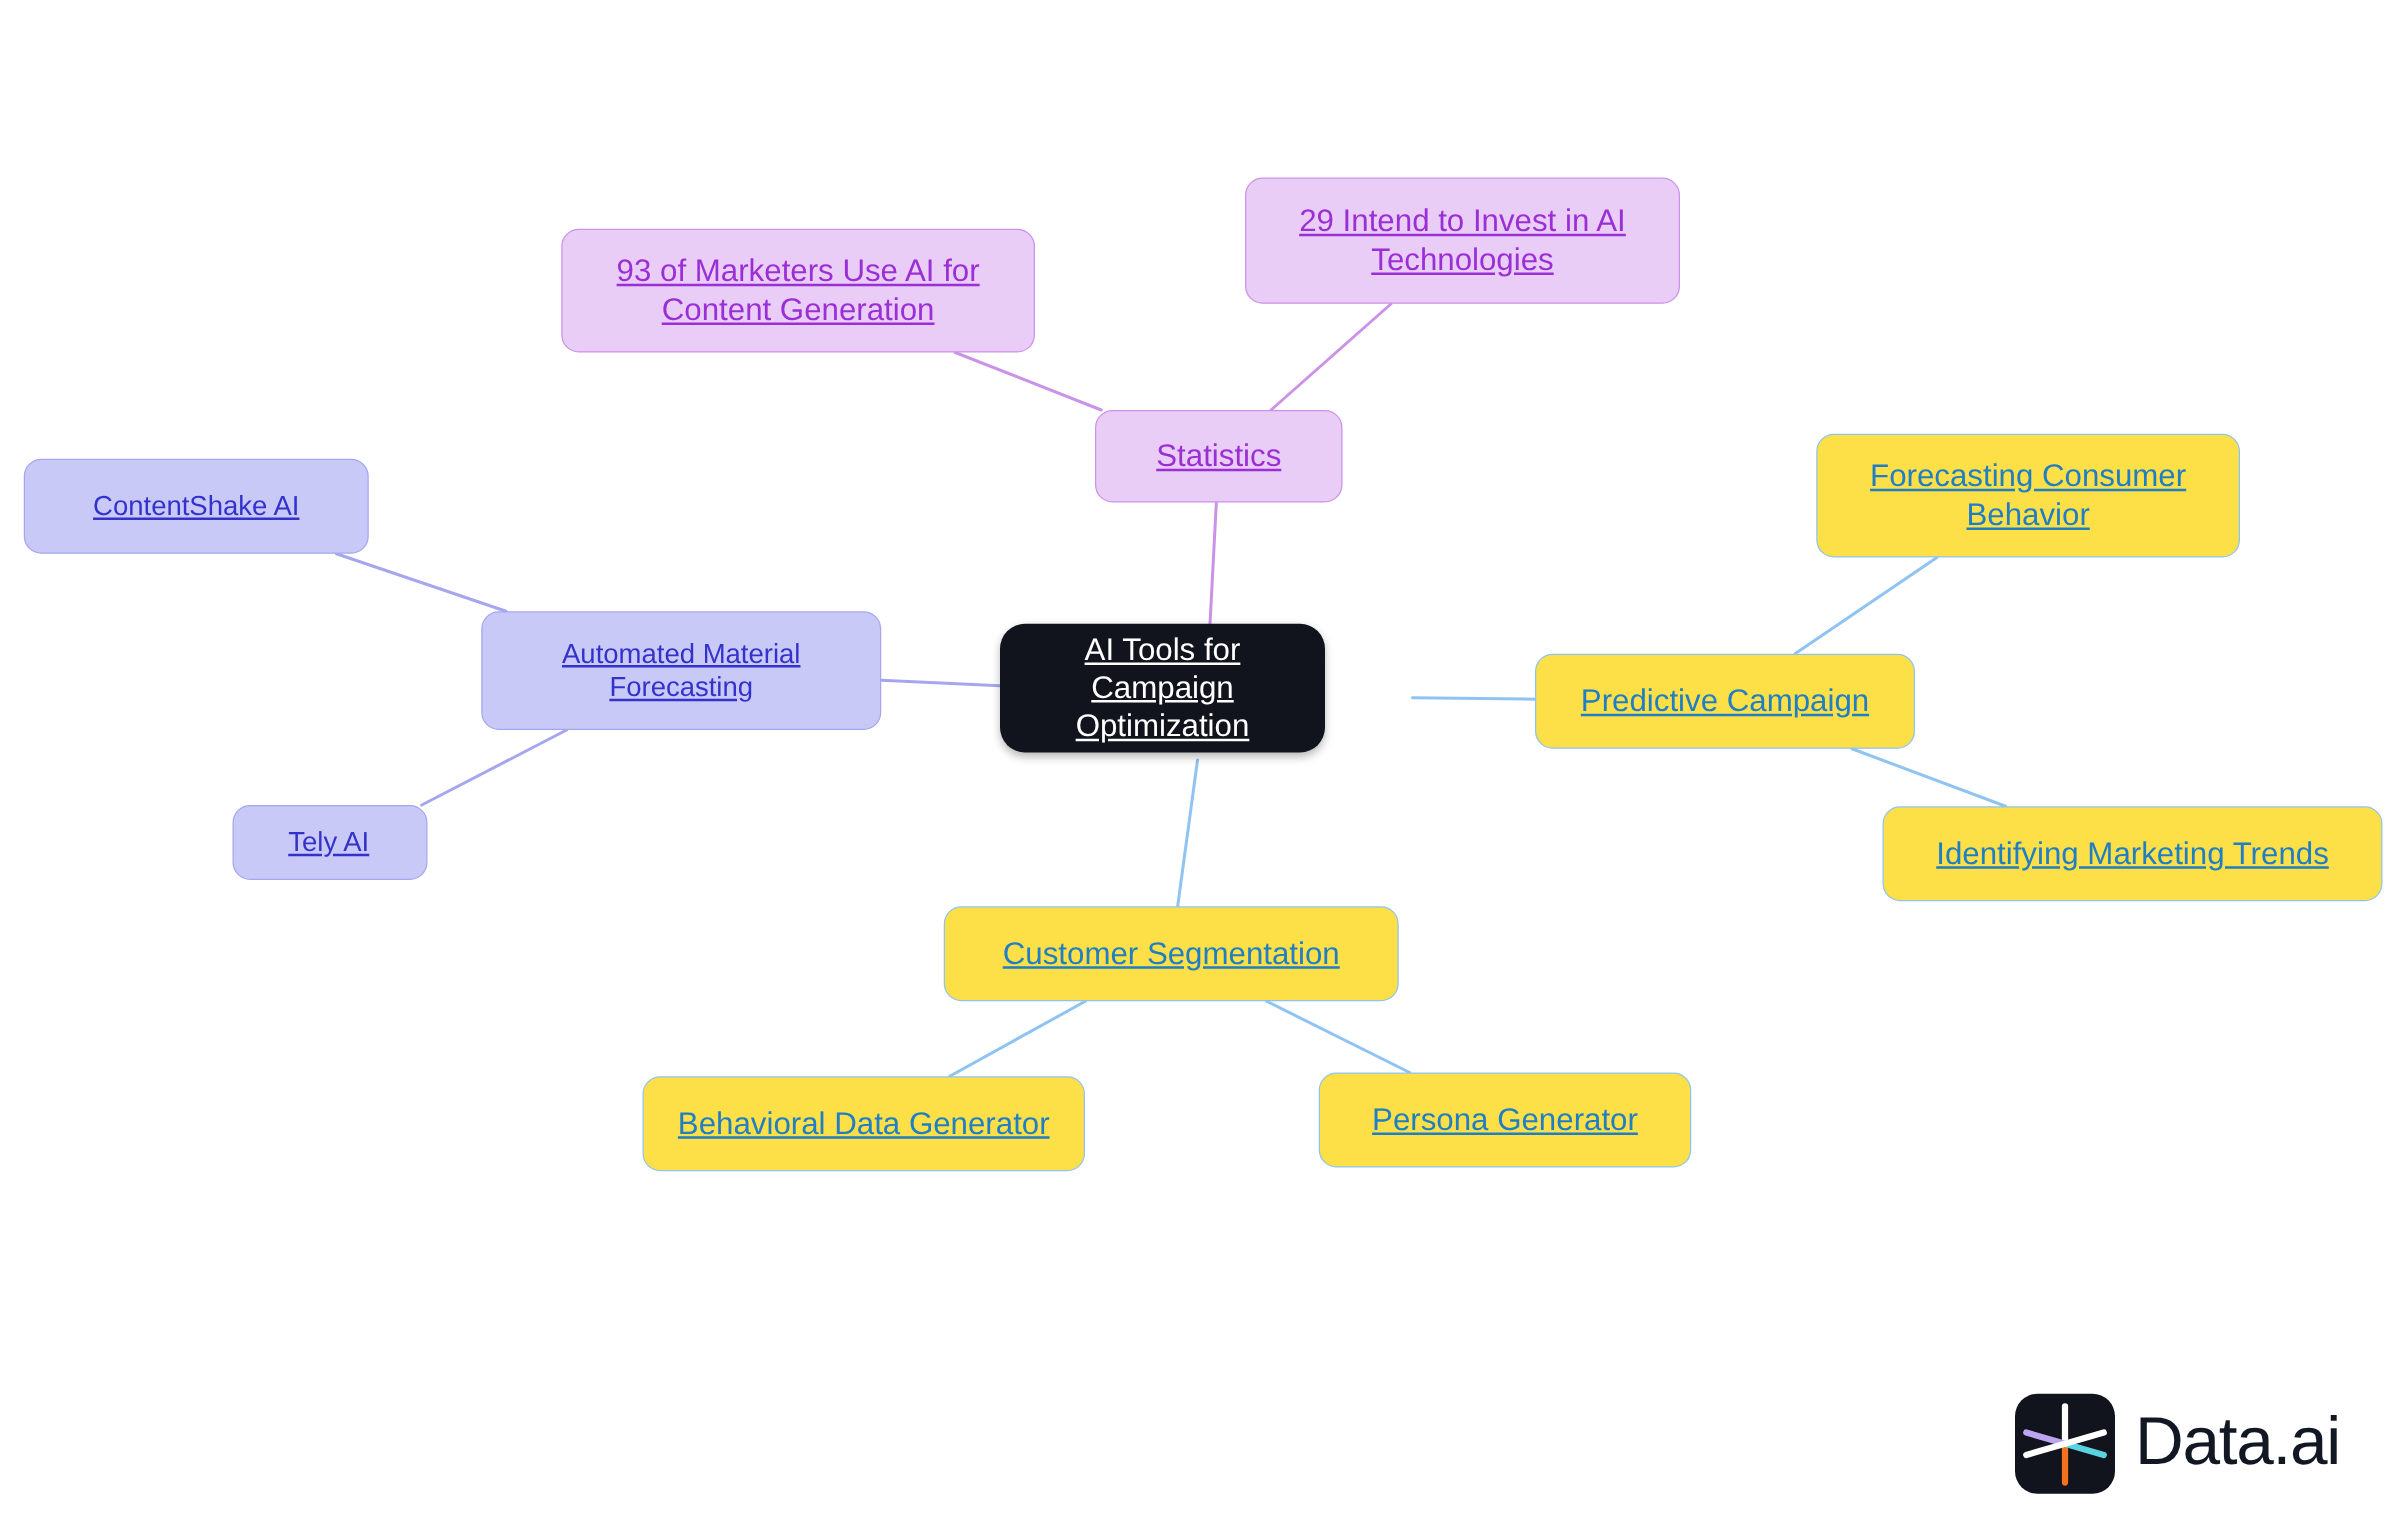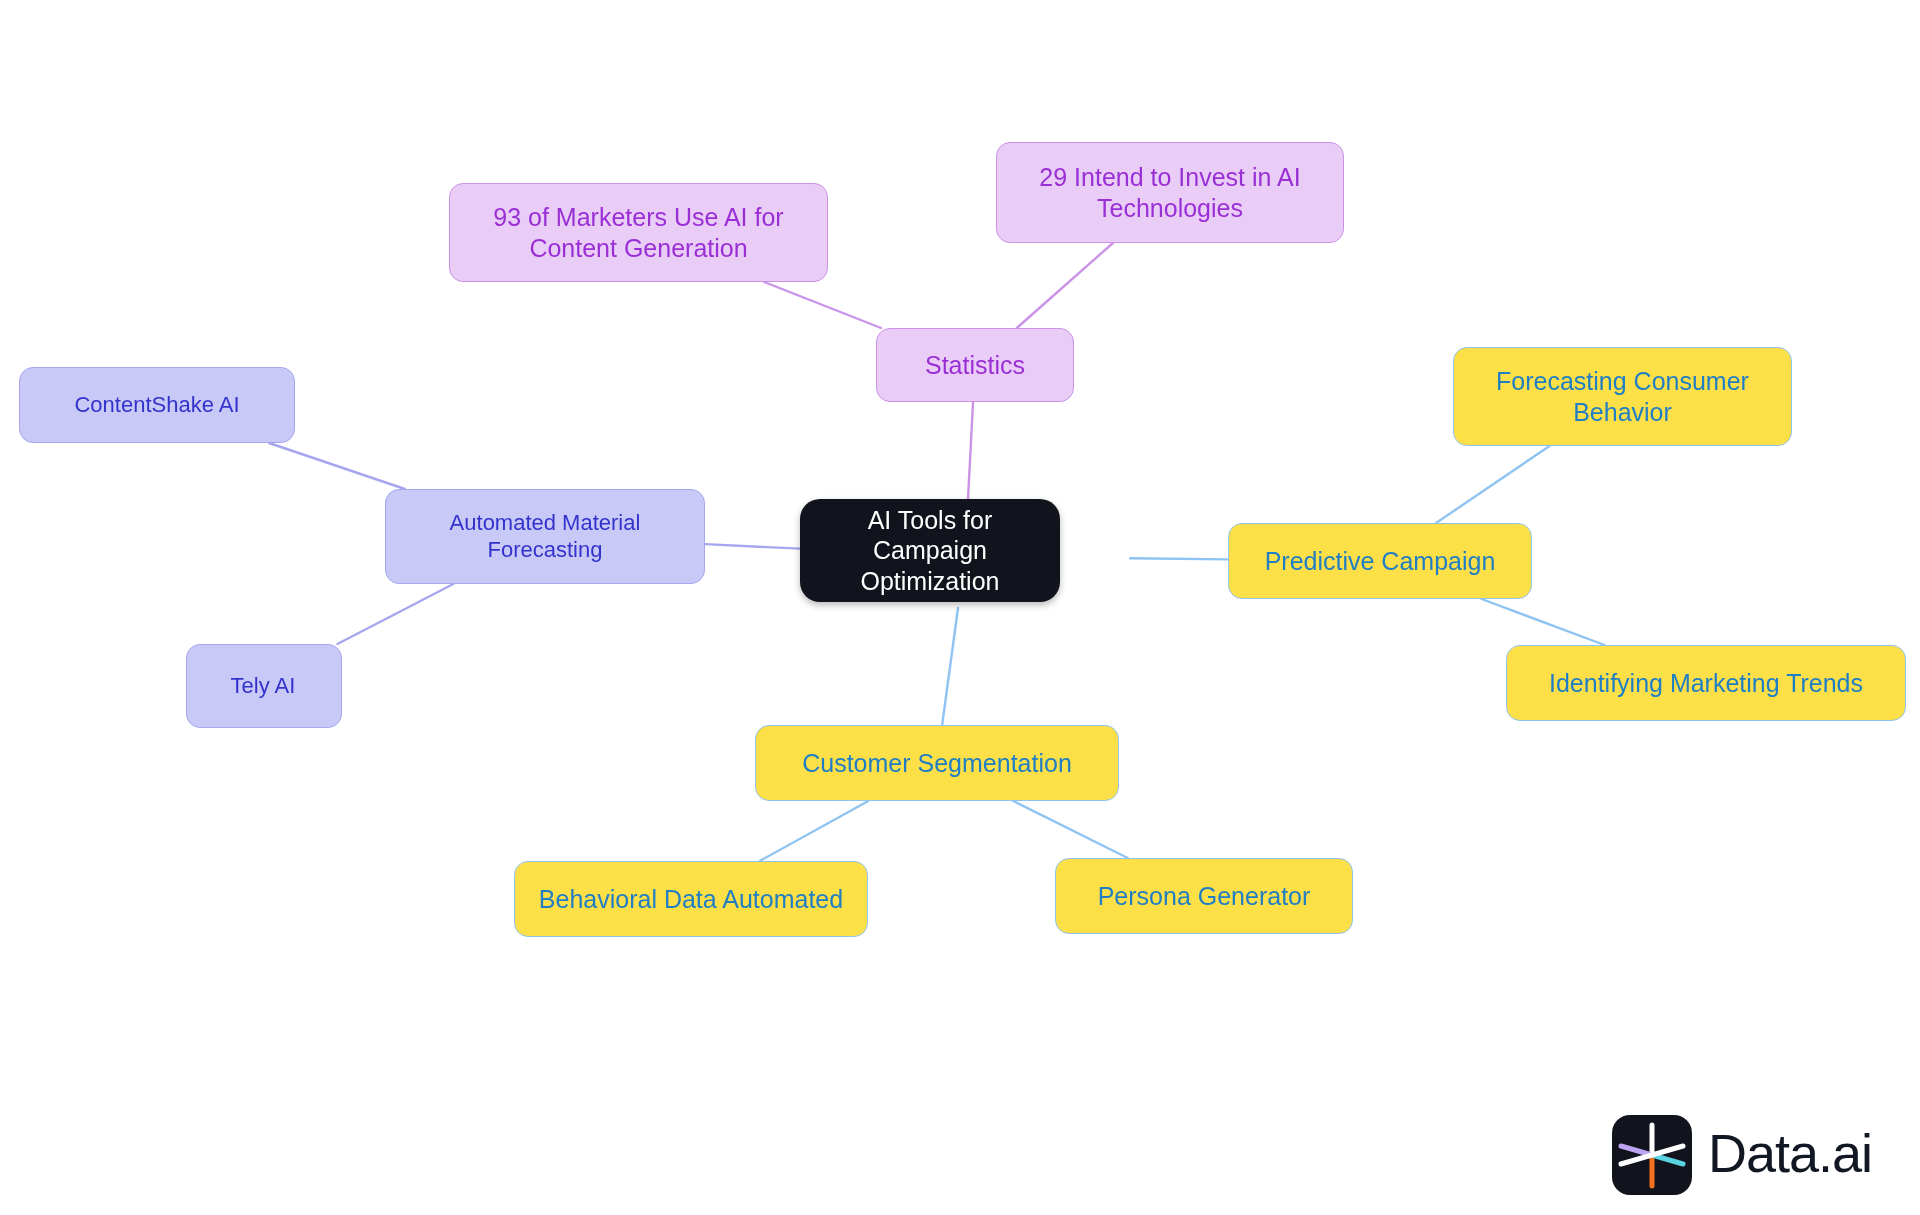--- a/index.html
+++ b/index.html
@@ -31,20 +31,21 @@
     position: absolute;
     box-sizing: border-box;
     display: flex;
     align-items: center;
     justify-content: center;
     text-align: center;
     border-radius: 14px;
     line-height: 1.22;
     padding: 6px 14px;
     white-space: pre-line;
+    text-decoration: underline;
   }
   .node-root {
     background: #11141c;
     color: #ffffff;
     border: none;
     border-radius: 20px;
     font-size: 25px;
     box-shadow: 0 3px 7px rgba(0,0,0,0.28);
   }
   .node-violet {
@@ -112,32 +113,32 @@
       <path d="M 958.0169491525423 608 L 942.1525423728814 725" stroke="#8fc4f2" stroke-width="2.4" fill="none" stroke-linecap="round"></path>
       <path d="M 868.2647058823529 801 L 759.7352941176471 861" stroke="#8fc4f2" stroke-width="2.4" fill="none" stroke-linecap="round"></path>
       <path d="M 1013.2857142857142 801 L 1127.7142857142858 858" stroke="#8fc4f2" stroke-width="2.4" fill="none" stroke-linecap="round"></path>
     </svg>
   <div id="node-layer">
       <div class="node node-root" style="left: 800px; top: 499px; width: 260px; height: 103px;">AI Tools for Campaign
 Optimization</div>
       <div class="node node-violet" style="left: 385px; top: 489px; width: 320px; height: 95px;">Automated Material
 Forecasting</div>
       <div class="node node-violet" style="left: 19px; top: 367px; width: 276px; height: 76px;">ContentShake AI</div>
-      <div class="node node-violet" style="left: 186px; top: 644px; width: 156px; height: 84px; padding-left: 12px;">Tely AI</div>
+      <div class="node node-violet" style="left: 186px; top: 644px; width: 156px; height: 60px; padding-left: 12px;">Tely AI</div>
       <div class="node node-pink" style="left: 876px; top: 328px; width: 198px; height: 74px;">Statistics</div>
       <div class="node node-pink" style="left: 449px; top: 183px; width: 379px; height: 99px;">93 of Marketers Use AI for
 Content Generation</div>
       <div class="node node-pink" style="left: 996px; top: 142px; width: 348px; height: 101px;">29 Intend to Invest in AI
 Technologies</div>
       <div class="node node-blue" style="left: 1228px; top: 523px; width: 304px; height: 76px;">Predictive Campaign</div>
       <div class="node node-blue" style="left: 1453px; top: 347px; width: 339px; height: 99px;">Forecasting Consumer
 Behavior</div>
       <div class="node node-blue" style="left: 1506px; top: 645px; width: 400px; height: 76px;">Identifying Marketing Trends</div>
       <div class="node node-blue" style="left: 755px; top: 725px; width: 364px; height: 76px;">Customer Segmentation</div>
-      <div class="node node-blue" style="left: 514px; top: 861px; width: 354px; height: 76px;">Behavioral Data Automated</div>
+      <div class="node node-blue" style="left: 514px; top: 861px; width: 354px; height: 76px;">Behavioral Data Generator</div>
       <div class="node node-blue" style="left: 1055px; top: 858px; width: 298px; height: 76px;">Persona Generator</div>
     </div>
 </div>
 
 <div id="brand-logo">
   <div id="logo-mark">
     <svg viewBox="0 0 80 80" width="80" height="80" xmlns="http://www.w3.org/2000/svg">
       <g stroke-linecap="round">
         <line x1="40" y1="10" x2="40" y2="40" stroke="#ffffff" stroke-width="5"></line>
         <line x1="40" y1="40" x2="40" y2="71" stroke="#f4721e" stroke-width="5"></line>

